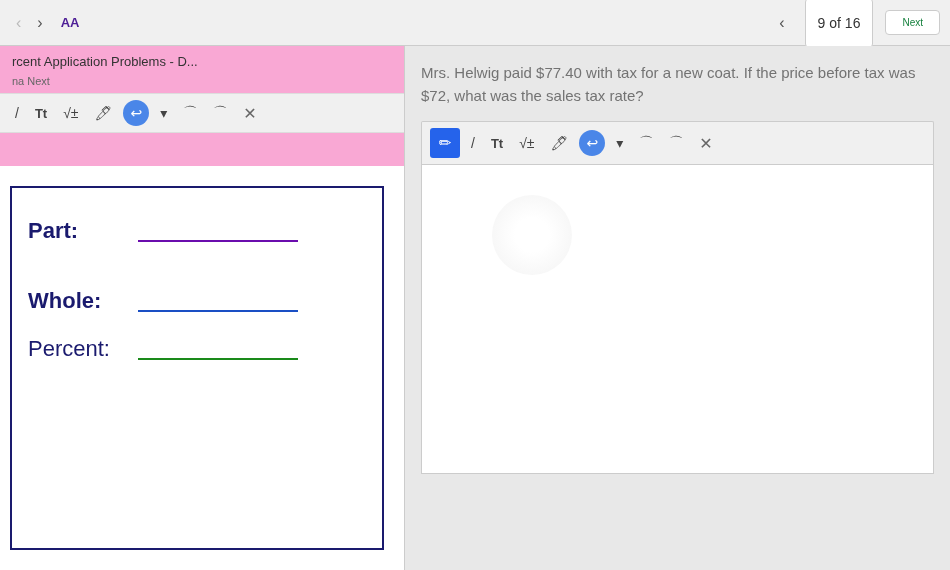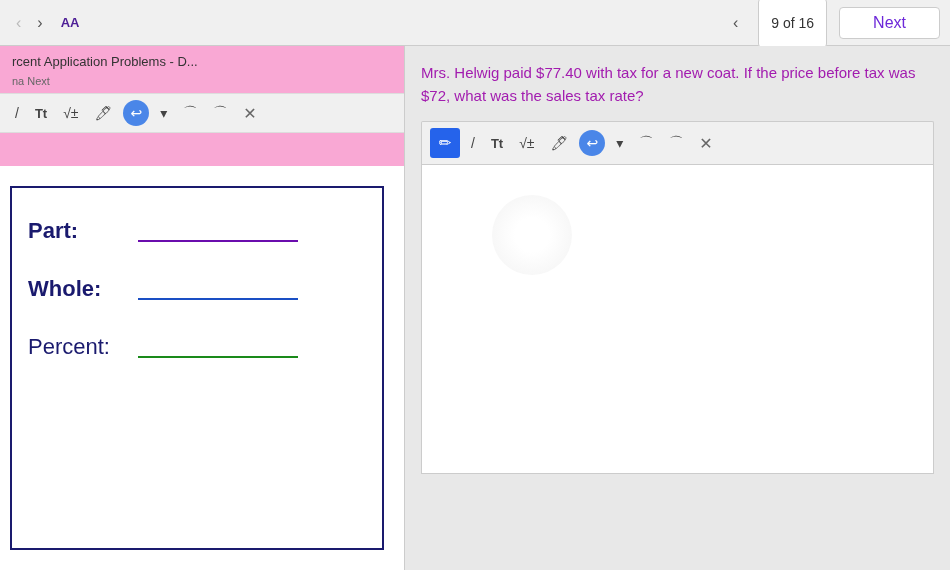--- a/index.html
+++ b/index.html
@@ -58,24 +58,24 @@
       color: #333;
       background: white;
       border: 1px solid #ccc;
       border-radius: 4px;
       padding: 16px 12px;
     }
     .next-btn {
       background: white;
       border: 1px solid #ccc;
       border-radius: 4px;
-      padding: 6px 33px;
-      font-size: 16px;
-      cursor: pointer;
-      color: #6d28d9;
+      padding: 6px 16px;
+      font-size: 10px;
+      cursor: pointer;
+      color: #15803d;
     }
     .chevron-btn {
       background: none;
       border: none;
       font-size: 16px;
       color: #555;
       cursor: pointer;
       padding: 4px 8px;
     }
 
@@ -155,39 +155,39 @@
       right: 20px;
       bottom: 20px;
       border: 2.5px solid #1a1a6e;
       background: white;
       padding: 20px 16px;
     }
 
     .part-row {
       display: flex;
       align-items: flex-end;
-      margin-bottom: 32px;
+      margin-bottom: 44px;
       margin-top: 10px;
     }
     .part-label {
       font-size: 22px;
       font-weight: bold;
       color: #1a1a6e;
       min-width: 110px;
     }
     .part-line {
       flex: 1;
       border-bottom: 2.5px solid #6a0dad;
       margin-bottom: 2px;
       max-width: 160px;
     }
     .whole-row {
       display: flex;
       align-items: flex-end;
-      margin-bottom: 32px;
+      margin-bottom: 22px;
     }
     .whole-label {
       font-size: 22px;
       font-weight: bold;
       color: #1a1a6e;
       min-width: 110px;
     }
     .whole-line {
       flex: 1;
       border-bottom: 2.5px solid #1a4fc4;
@@ -217,21 +217,21 @@
       top: 46px;
       left: 405px;
       right: 0;
       bottom: 0;
       background: #e8e8e8;
       padding: 16px 16px 0 16px;
     }
 
     .question-text {
       font-size: 15px;
-      color: #a21caf;
+      color: #737373;
       line-height: 1.5;
       margin-bottom: 14px;
     }
 
     
     .right-toolbar {
       display: flex;
       align-items: center;
       gap: 6px;
       padding: 6px 8px;

